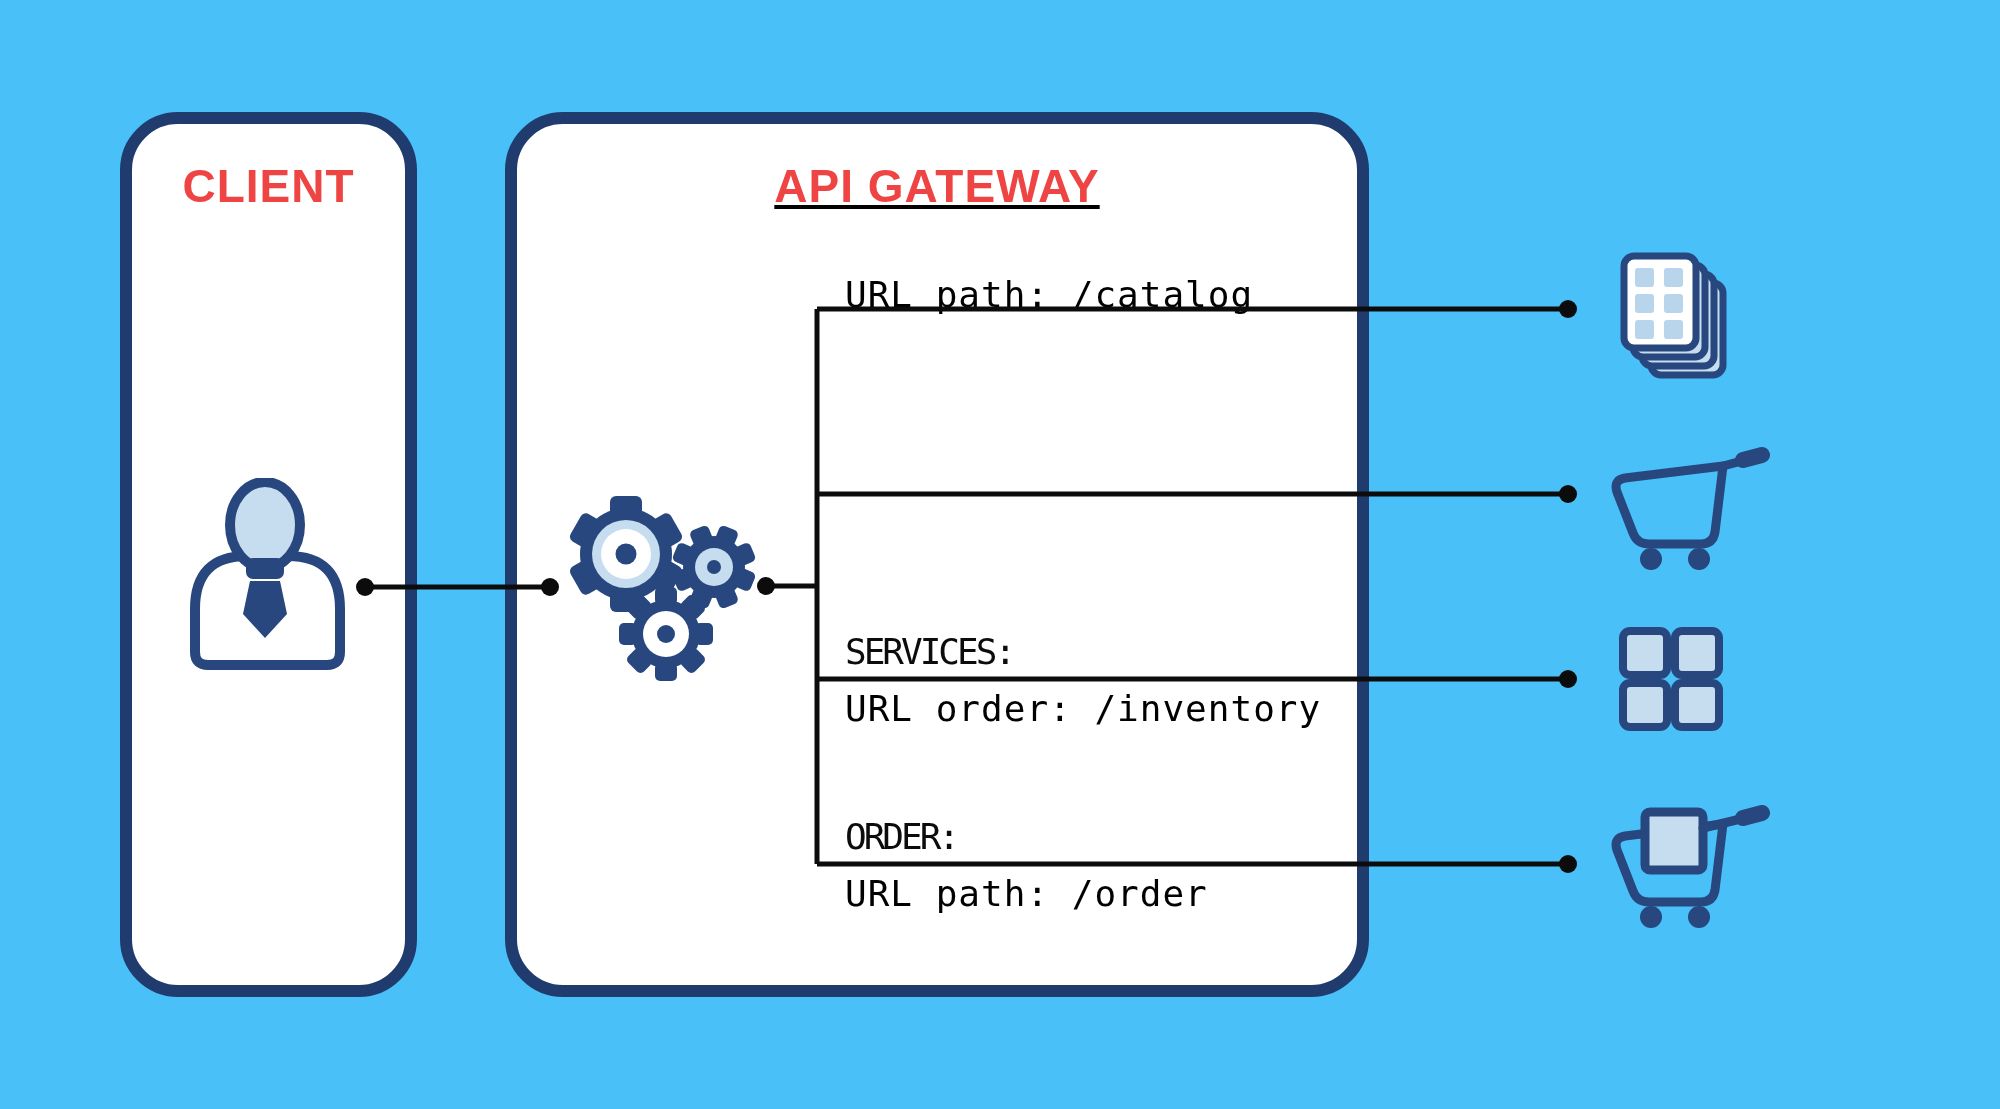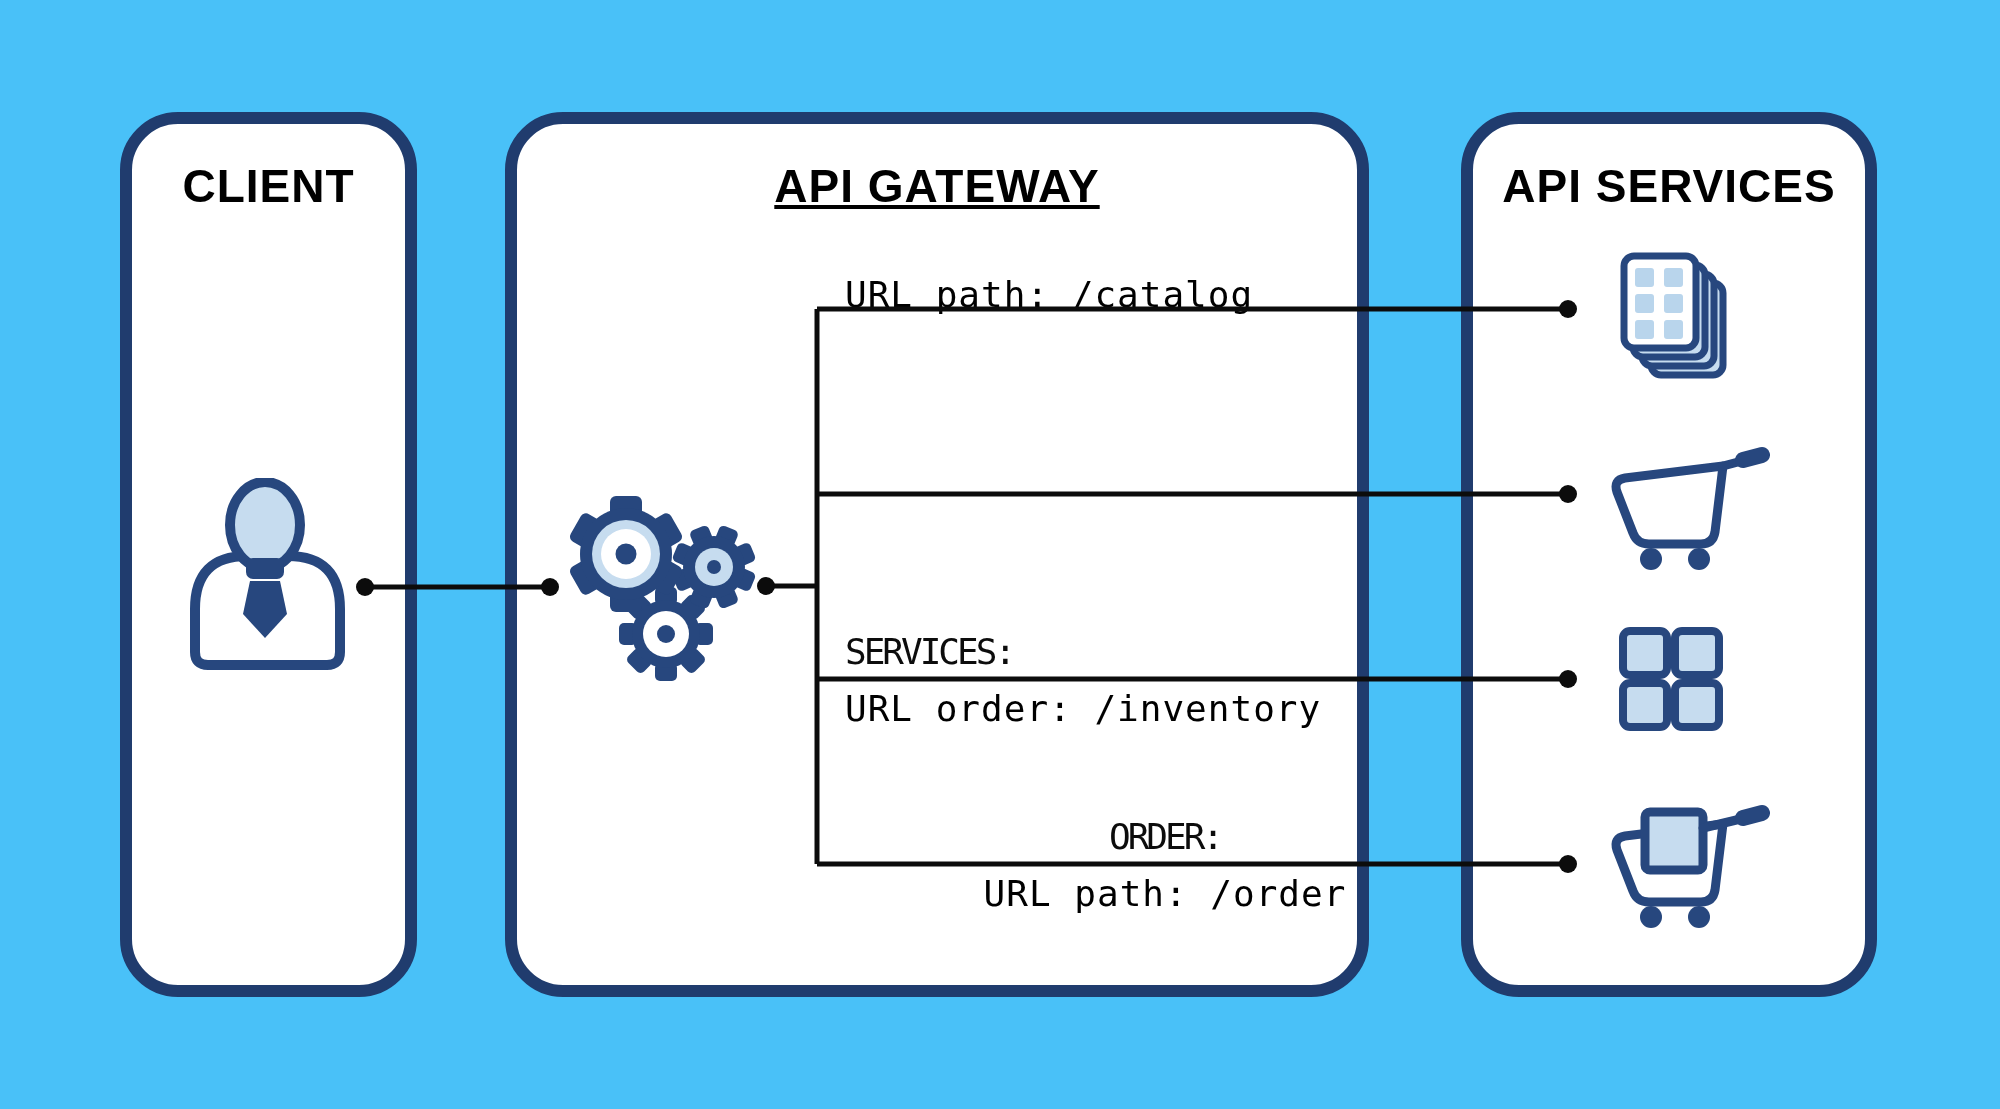--- a/index.html
+++ b/index.html
@@ -10,35 +10,35 @@
   .panel{
     position:absolute;top:112px;height:861px;background:#ffffff;
     border:12px solid #203C6E;border-radius:58px;box-sizing:content-box;
   }
   .panel-client{left:120px;width:273px;}
   .panel-gateway{left:505px;width:840px;text-decoration:underline;}
   .panel-services{left:1461px;width:392px;}
   .panel h2{
     margin:40px 0 16px 0;text-align:center;
     font-size:46px;line-height:44px;font-weight:700;letter-spacing:1px;
-    color:#000000;
+    color:#ef4444;
   }
   .abs{position:absolute;}
   .route{position:absolute;left:845px;width:640px;}
   .route-service{
     font-family:"DejaVu Sans Mono","Liberation Mono",monospace;
     font-size:36px;line-height:44px;height:44px;letter-spacing:-3px;color:#0c0c0c;
     white-space:pre;
   }
   .route-path{
     font-family:"DejaVu Sans Mono","Liberation Mono",monospace;
     font-size:36px;line-height:44px;letter-spacing:1px;color:#000000;
     margin-top:13px;white-space:pre;
   }
-  .r0{top:260px;} .r1{top:445px;} .r2{top:630px;} .r3{top:815px;text-align:center;}
+  .r0{top:260px;} .r1{top:445px;} .r2{top:630px;} .r3{top:815px;}
   svg{display:block;}
   .overlay{position:absolute;left:0;top:0;pointer-events:none;}
 </style>
 </head>
 <body>
 
 <div class="canvas">
 
   <section class="panel panel-client">
     <h2>CLIENT</h2>
@@ -110,23 +110,20 @@
   </div>
   <div class="route r2">
     <div class="route-service">SERVICES:</div>
     <div class="route-path">URL order: /inventory</div>
   </div>
   <div class="route r3">
     <div class="route-service">ORDER:</div>
     <div class="route-path">URL path: /order</div>
   </div>
 
-  <section class="panel panel-services">
-    <h2>API SERVICES</h2>
-  </section>
 
   <svg class="abs" style="left:1620px;top:250px;" width="128" height="130" viewBox="0 0 128 130">
     <rect x="31" y="33" width="72" height="92" rx="10" fill="#C6DCEF" stroke="#27477E" stroke-width="7"></rect>
     <rect x="22" y="24" width="72" height="92" rx="10" fill="#C6DCEF" stroke="#27477E" stroke-width="7"></rect>
     <rect x="13" y="15" width="72" height="92" rx="10" fill="#C6DCEF" stroke="#27477E" stroke-width="7"></rect>
     <rect x="4" y="6" width="72" height="92" rx="10" fill="#ffffff" stroke="#27477E" stroke-width="7"></rect>
     <rect x="15" y="18" width="19" height="19" rx="3" fill="#B9D5EC"></rect>
     <rect x="44" y="18" width="19" height="19" rx="3" fill="#B9D5EC"></rect>
     <rect x="15" y="44" width="19" height="19" rx="3" fill="#B9D5EC"></rect>
     <rect x="44" y="44" width="19" height="19" rx="3" fill="#B9D5EC"></rect>

